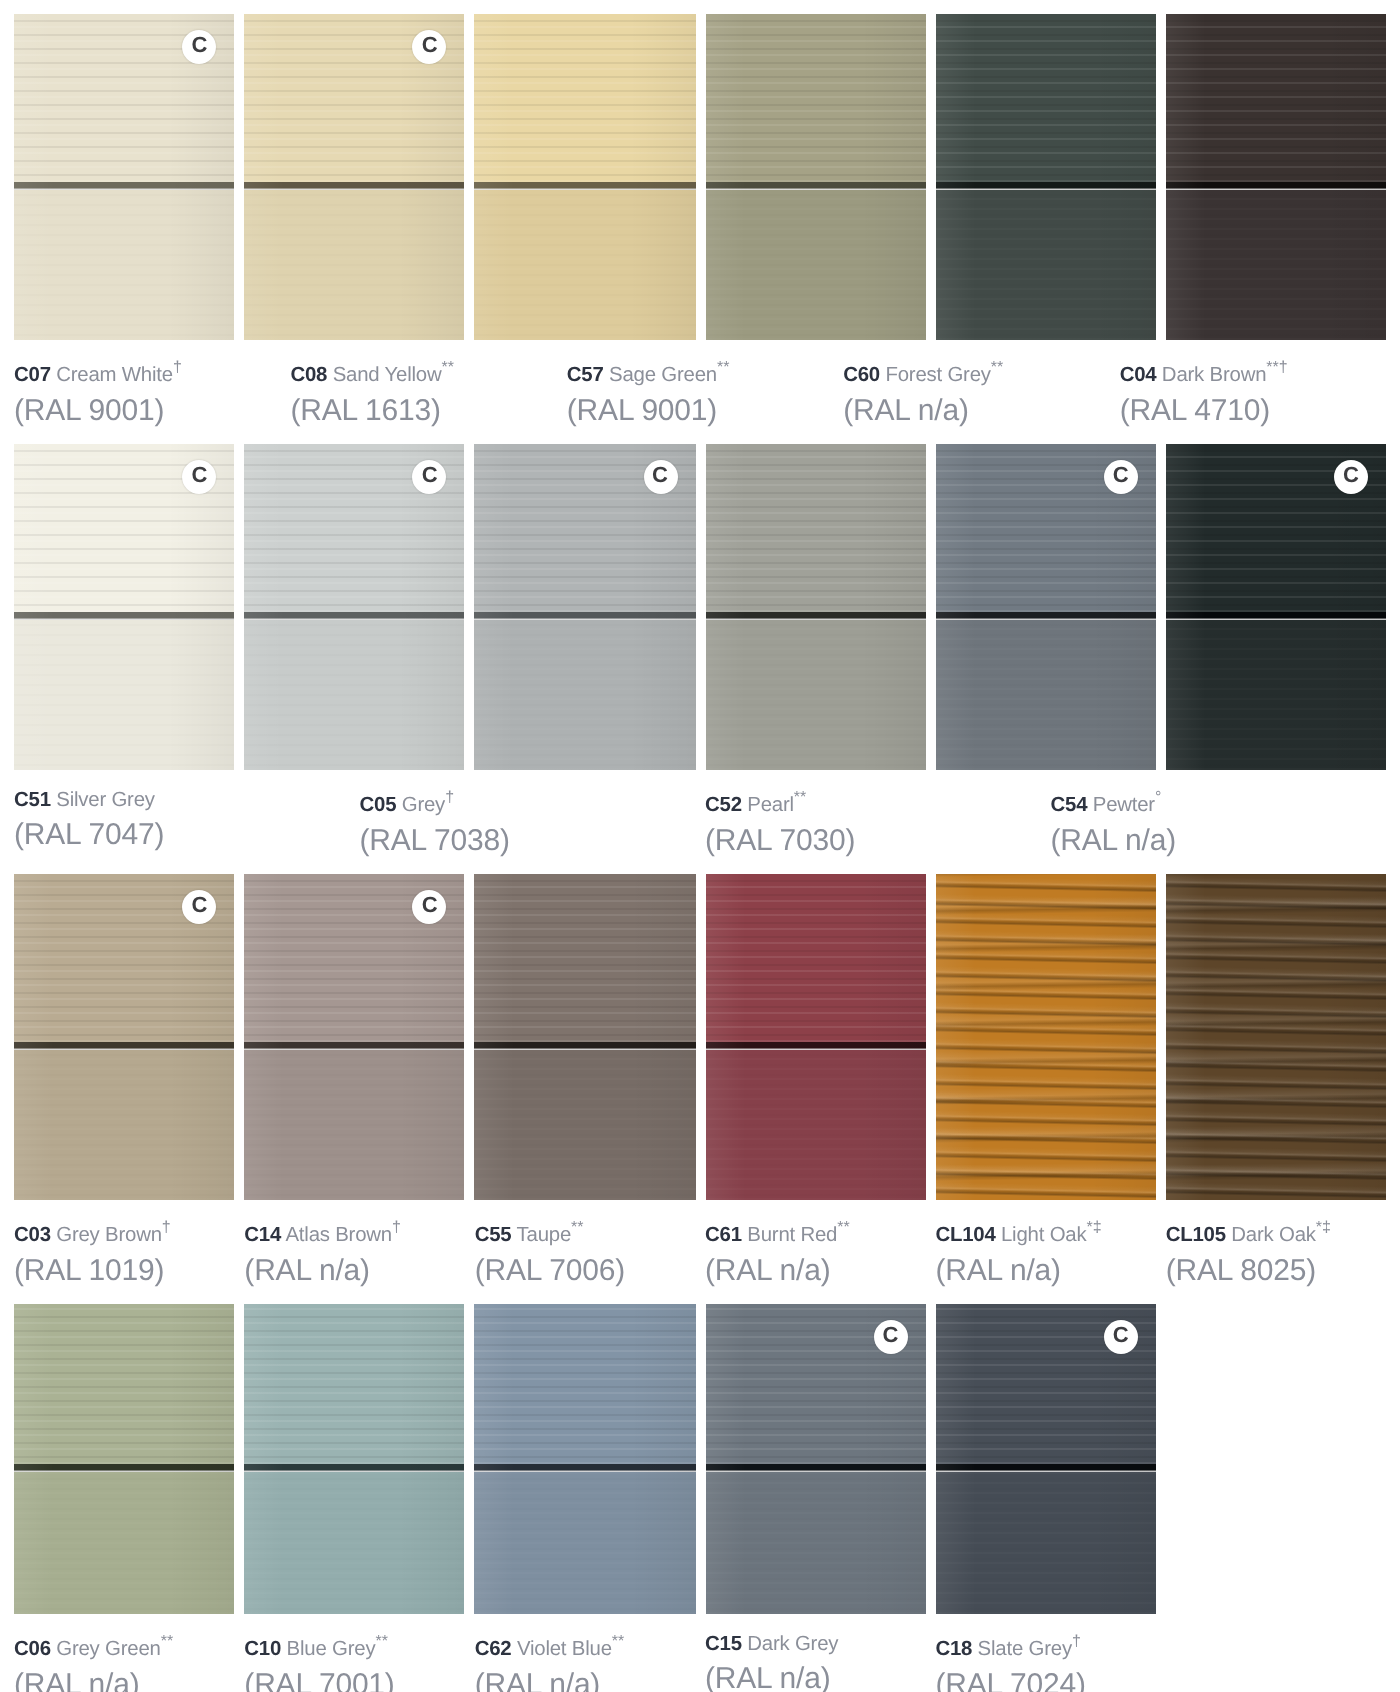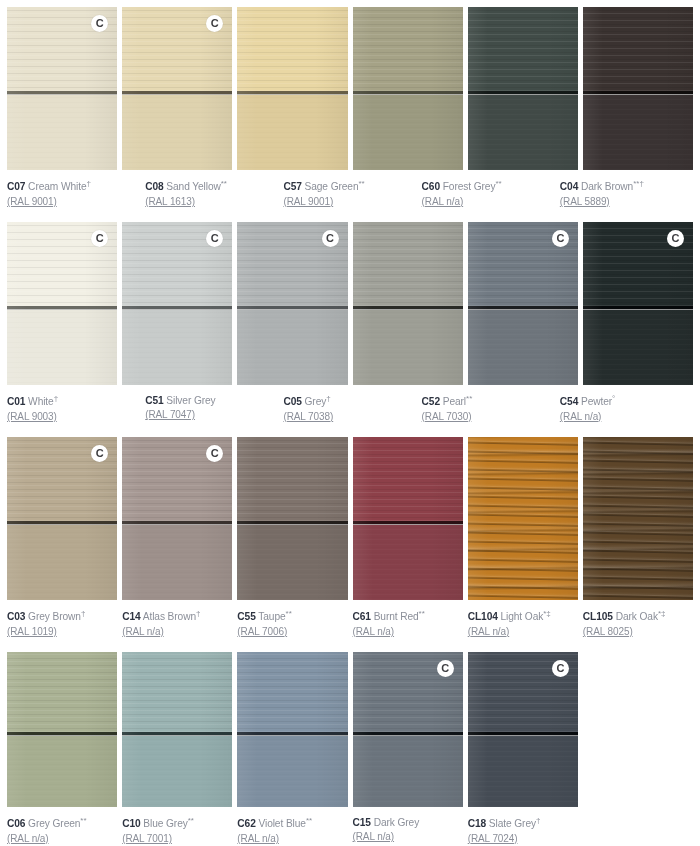--- a/index.html
+++ b/index.html
@@ -174,26 +174,25 @@
   .cap-code {
     color: #2d3340;
     font-weight: bold;
   }
   .cap-mark {
     font-size: 8px;
     vertical-align: super;
     letter-spacing: 0;
   }
   .cap-line2 {
-    font-size: 10px;
+    font-size: 15px;
     color: #8b8f99;
     white-space: nowrap;
     letter-spacing: -0.1px;
     margin-top: 1px;
-    text-decoration: underline;
   }
 </style>
 </head>
 <body>
 
 <div id="chart">
     <div class="row">
       <div class="cells">
         <div class="cell">
           <div class="board">
@@ -282,21 +281,21 @@
         <div class="caption">
           <div class="cap-line1"><span class="cap-code">C57</span><span> Sage Green</span><span class="cap-mark">**</span></div>
           <div class="cap-line2">(RAL 9001)</div>
         </div>
         <div class="caption">
           <div class="cap-line1"><span class="cap-code">C60</span><span> Forest Grey</span><span class="cap-mark">**</span></div>
           <div class="cap-line2">(RAL n/a)</div>
         </div>
         <div class="caption">
           <div class="cap-line1"><span class="cap-code">C04</span><span> Dark Brown</span><span class="cap-mark">**†</span></div>
-          <div class="cap-line2">(RAL 5889)</div>
+          <div class="cap-line2">(RAL 4710)</div>
         </div>
       </div>
     </div>
     <div class="row">
       <div class="cells">
         <div class="cell">
           <div class="board">
             <div class="plank-top" style="background: rgb(242, 240, 229);">
               <div class="grain wavy"></div>
             </div>
@@ -368,24 +367,20 @@
             <div class="plank-bot" style="background: rgb(37, 45, 45);">
               <div class="grain soft"></div>
             </div>
             <div class="sheen"></div>
           </div>
           <div class="badge">C</div>
         </div>
       </div>
       <div class="captions">
         <div class="caption">
-          <div class="cap-line1"><span class="cap-code">C01</span><span> White</span><span class="cap-mark">†</span></div>
-          <div class="cap-line2">(RAL 9003)</div>
-        </div>
-        <div class="caption">
           <div class="cap-line1"><span class="cap-code">C51</span><span> Silver Grey</span></div>
           <div class="cap-line2">(RAL 7047)</div>
         </div>
         <div class="caption">
           <div class="cap-line1"><span class="cap-code">C05</span><span> Grey</span><span class="cap-mark">†</span></div>
           <div class="cap-line2">(RAL 7038)</div>
         </div>
         <div class="caption">
           <div class="cap-line1"><span class="cap-code">C52</span><span> Pearl</span><span class="cap-mark">**</span></div>
           <div class="cap-line2">(RAL 7030)</div>

